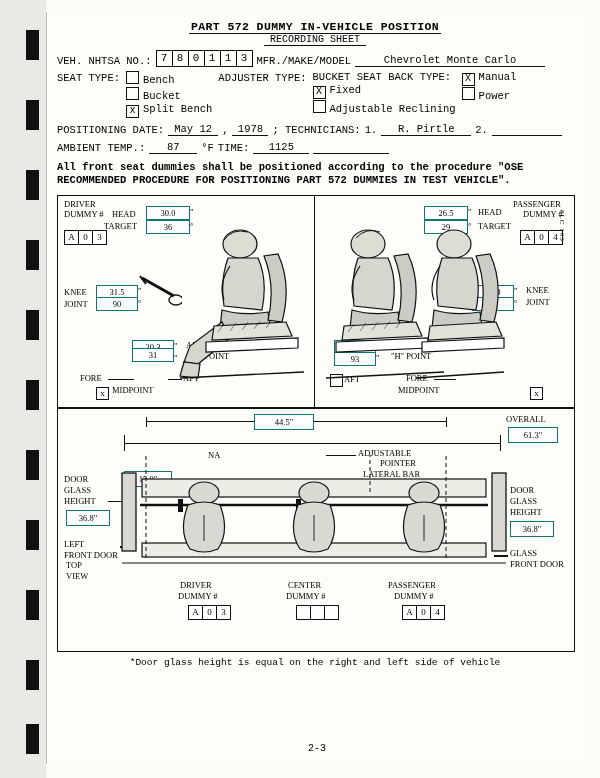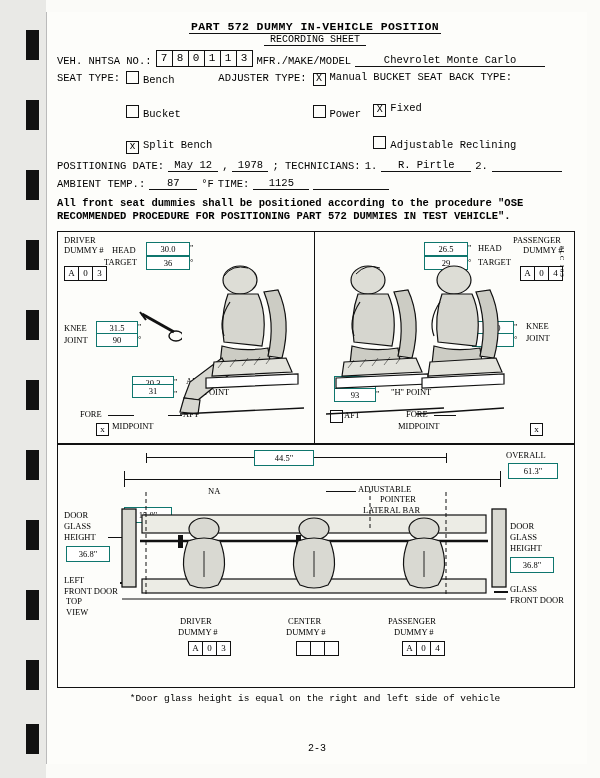--- a/index.html
+++ b/index.html
@@ -18,21 +18,21 @@
 
   .row{font-size:10.5px;margin-top:5px;display:flex;align-items:flex-end;gap:4px;}
   .lbl{white-space:nowrap;}
   .ul{border-bottom:1px solid #111;display:inline-block;text-align:center;}
   .boxes{display:inline-flex;border:1px solid #111;}
   .boxes span{display:inline-block;width:15px;height:15px;line-height:15px;text-align:center;border-right:1px solid #111;font-size:11px;}
   .boxes span:last-child{border-right:none;}
   .cb{display:inline-block;width:11px;height:11px;border:1px solid #111;margin-right:4px;vertical-align:-1px;text-align:center;line-height:10px;font-size:10px;}
 
   .seatblk{display:flex;font-size:10.5px;margin-top:4px;gap:6px;}
-  .col{display:flex;flex-direction:column;gap:19px;}
+  .col{display:flex;flex-direction:column;gap:1px;}
   .opt{white-space:nowrap;}
 
   .note{font-size:10.5px;margin-top:7px;line-height:1.25;font-weight:bold;}
 
   
   .diagram{position:relative;margin-top:8px;width:516px;height:455px;border:1px solid #111;font-family:Liberation Serif, serif;}
   .side{position:absolute;left:0;top:0;width:516px;height:211px;border-bottom:2px solid #111;}
   .vdiv{position:absolute;left:256px;top:0;width:1px;height:211px;background:#111;}
   .top{position:absolute;left:0;top:213px;width:516px;height:241px;}
 
@@ -93,27 +93,27 @@
 
     <div class="seatblk">
       <div style="padding-top:1px">SEAT TYPE:</div>
       <div class="col">
         <div class="opt"><span class="cb"></span><span>Bench</span></div>
         <div class="opt"><span class="cb"></span><span>Bucket</span></div>
         <div class="opt"><span class="cb">x</span><span>Split Bench</span></div>
       </div>
       <div style="padding-top:1px">ADJUSTER TYPE:</div>
       <div class="col">
-        <div class="opt"><span class="cb">X</span><span>Manual</span></div>
-        <div class="opt"><span class="cb"></span><span>Power</span></div>
-      </div>
-      <div class="col">
         <div>BUCKET SEAT BACK TYPE:</div>
         <div class="opt"><span class="cb">X</span><span>Fixed</span></div>
         <div class="opt"><span class="cb"></span><span>Adjustable Reclining</span></div>
+      </div>
+      <div class="col">
+        <div class="opt"><span class="cb">X</span><span>Manual</span></div>
+        <div class="opt"><span class="cb"></span><span>Power</span></div>
       </div>
     </div>
 
     <div class="row">
       <span class="lbl">POSITIONING DATE:</span>
       <span class="ul" style="width:50px">May 12</span>
       <span>,</span>
       <span class="ul" style="width:36px">1978</span>
       <span class="lbl">; TECHNICIANS:</span>
       <span class="lbl">1.</span>

